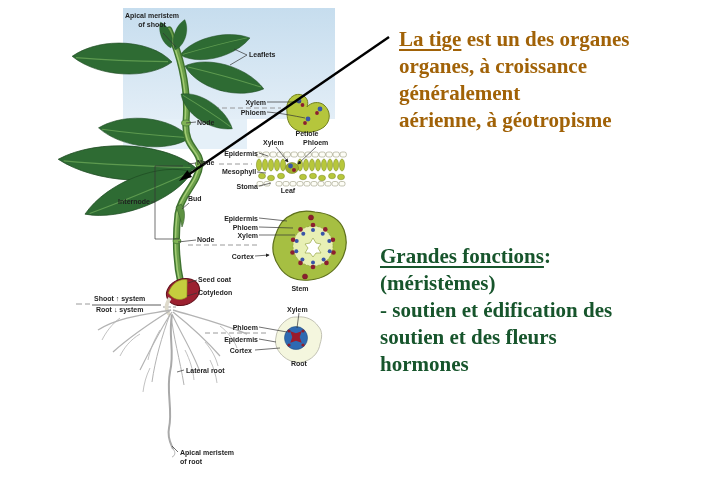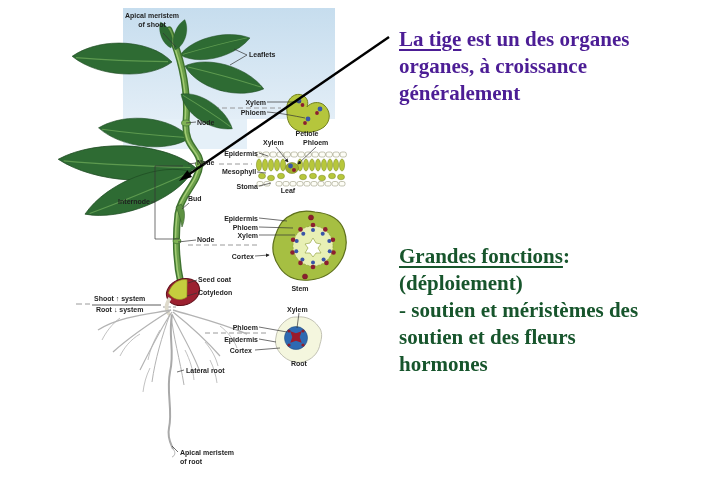--- a/index.html
+++ b/index.html
@@ -8,22 +8,22 @@
   .slide{position:absolute;inset:0;background:#fff;}
   svg.art{position:absolute;left:0;top:0;}
   
   .lb{position:absolute;font:600 7px/8.5px "Liberation Sans",sans-serif;
       color:#1f1f1f;white-space:nowrap;}
   .lb.wrap{white-space:normal;text-align:center;}
   .lb.r{text-align:right;}
   .lb.c{text-align:center;}
   
   .intro{position:absolute;left:399px;top:26px;width:302px;
-         font:bold 21px/27px "Liberation Serif",serif;color:#4c1d95;}
-  .funcs{position:absolute;left:399px;top:243px;width:306px;
+         font:bold 21px/27px "Liberation Serif",serif;color:#a16207;}
+  .funcs{position:absolute;left:380px;top:243px;width:306px;
          font:bold 21px/27px "Liberation Serif",serif;color:#17552c;}
   .u{text-decoration:underline;text-decoration-thickness:2px;text-underline-offset:3px;}
 </style>
 </head>
 <body>
 
 <div class="slide">
 
   <svg class="art" width="720" height="500" viewBox="0 0 720 500">
     <defs>
@@ -316,23 +316,24 @@
   <span class="lb" style="left:287px;top:306px;">Xylem</span>
   <span class="lb r" style="left:230px;top:324px;width:28px;">Phloem</span>
   <span class="lb r" style="left:224px;top:336px;width:34px;">Epidermis</span>
   <span class="lb r" style="left:226px;top:347px;width:26px;">Cortex</span>
   <span class="lb c" style="left:288px;top:360px;width:22px;">Root</span>
 
   <div class="intro">
     <div><span class="u">La tige</span><span> est un des organes</span></div>
     <div>organes, à croissance</div>
     <div>généralement</div>
+    <div>aérienne, à géotropisme</div>
   </div>
 
   <div class="funcs">
     <div><span class="u">Grandes fonctions</span><span>:</span></div>
-    <div>(déploiement)</div>
-    <div>- soutien et méristèmes des</div>
+    <div>(méristèmes)</div>
+    <div>- soutien et édification des</div>
     <div>soutien et des fleurs</div>
     <div>hormones</div>
   </div>
 
 </div>
 
 </body></html>

